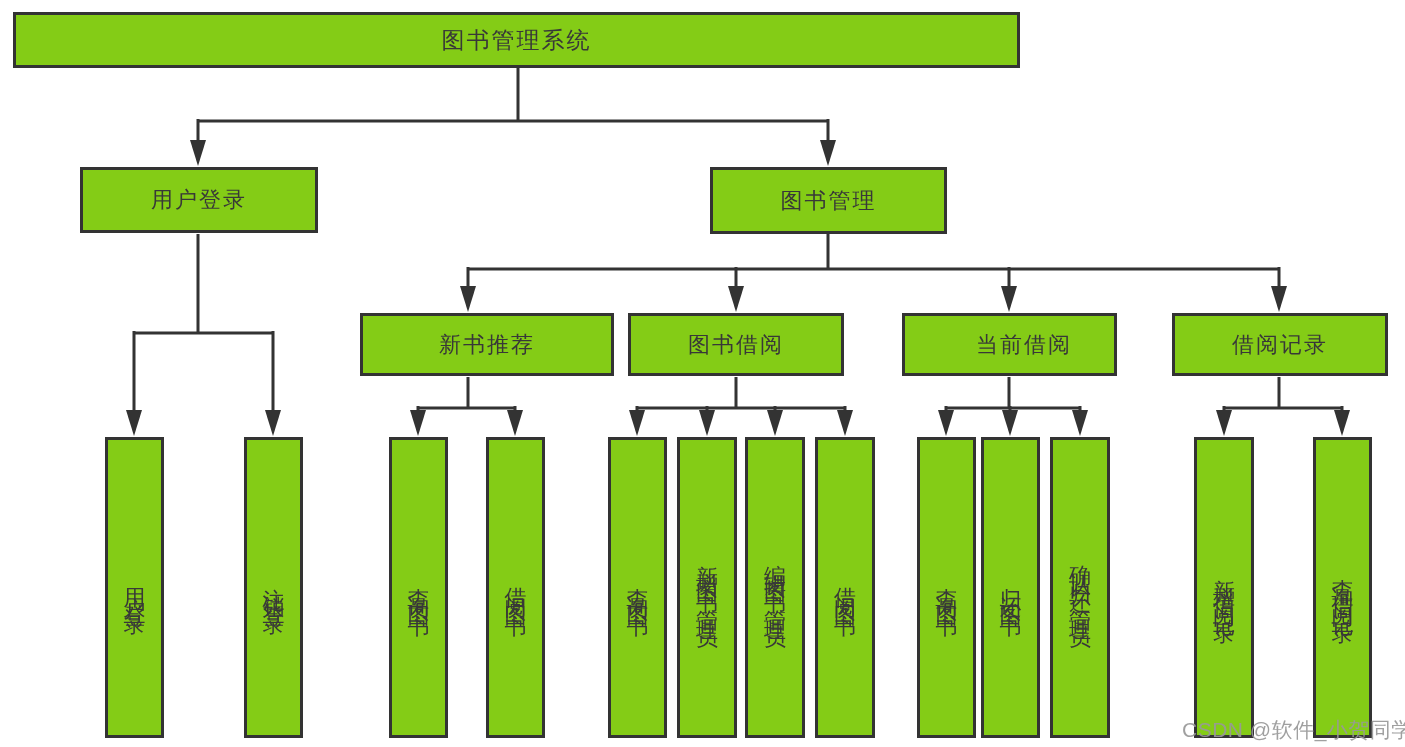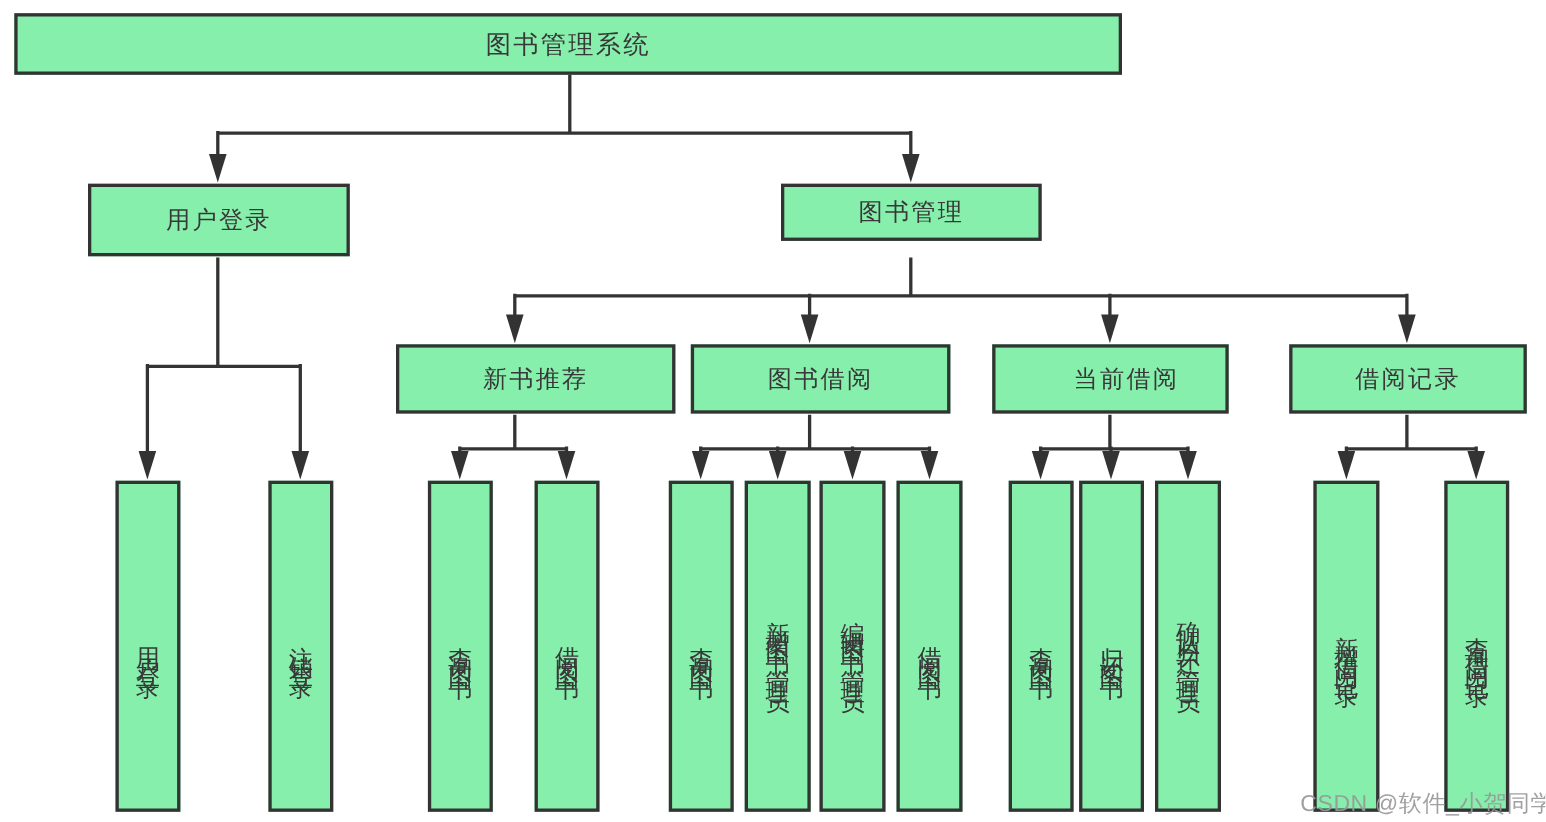--- a/index.html
+++ b/index.html
@@ -3,21 +3,21 @@
 <meta charset="utf-8">
 <style>
   html,body { margin:0; padding:0; background:#ffffff; }
   .canvas {
     position:relative; width:1405px; height:747px; background:#ffffff;
     font-family:"Liberation Sans","DejaVu Sans",sans-serif; overflow:hidden;
   }
   .wires { position:absolute; left:0; top:0; z-index:1; }
   .box {
     position:absolute; box-sizing:border-box; z-index:2;
-    border:3px solid #333333; background:#86efac; color:#383838;
+    border:3px solid #333333; background:#84cc16; color:#383838;
     display:flex; align-items:center; justify-content:center;
   }
   .hlabel { font-size:22px; letter-spacing:2px; white-space:nowrap; }
   .root-label { font-size:23px; }
   .vtext {
     writing-mode:vertical-rl; text-orientation:mixed;
     font-size:22px; letter-spacing:9px; line-height:1; white-space:nowrap;
   }
   .watermark {
     position:absolute; left:1182px; top:716px; z-index:5;
@@ -73,28 +73,28 @@
     </g>
   </svg>
 
   <div class="box" style="left:13px; top:12px; width:1007px; height:56px;">
     <span class="hlabel root-label">图书管理系统</span>
   </div>
 
   <div class="box" style="left:80px; top:167px; width:238px; height:66px;">
     <span class="hlabel">用户登录</span>
   </div>
-  <div class="box" style="left:710px; top:167px; width:237px; height:52px;">
+  <div class="box" style="left:710px; top:167px; width:237px; height:67px;">
     <span class="hlabel">图书管理</span>
   </div>
 
   <div class="box" style="left:360px; top:313px; width:254px; height:63px;">
     <span class="hlabel">新书推荐</span>
   </div>
-  <div class="box" style="left:628px; top:313px; width:236px; height:63px;">
+  <div class="box" style="left:628px; top:313px; width:216px; height:63px;">
     <span class="hlabel">图书借阅</span>
   </div>
   <div class="box" style="left:902px; top:313px; width:215px; height:63px;padding-left:29px;">
     <span class="hlabel">当前借阅</span>
   </div>
   <div class="box" style="left:1172px; top:313px; width:216px; height:63px;">
     <span class="hlabel">借阅记录</span>
   </div>
 
   <div class="box" style="left:105px; top:437px; width:59px; height:301px;">

